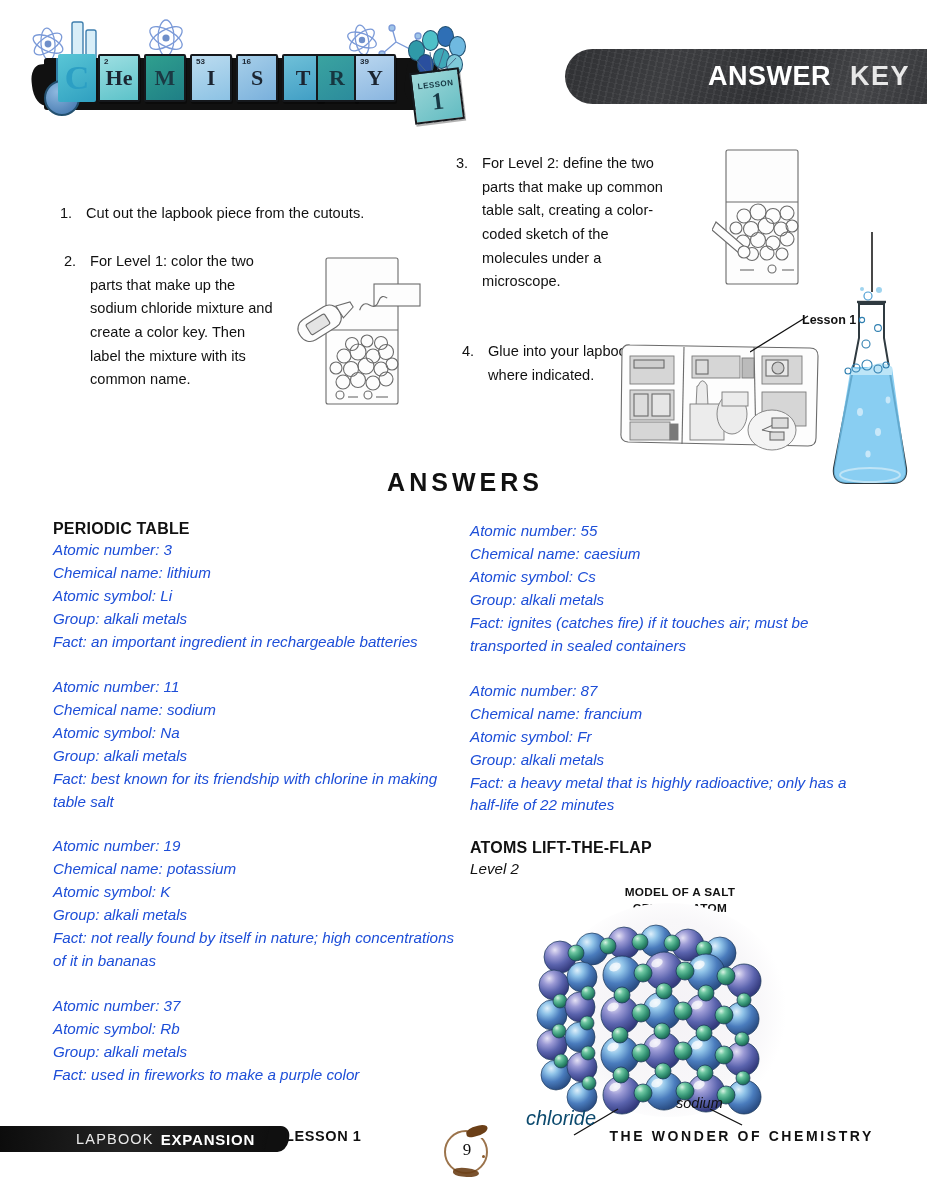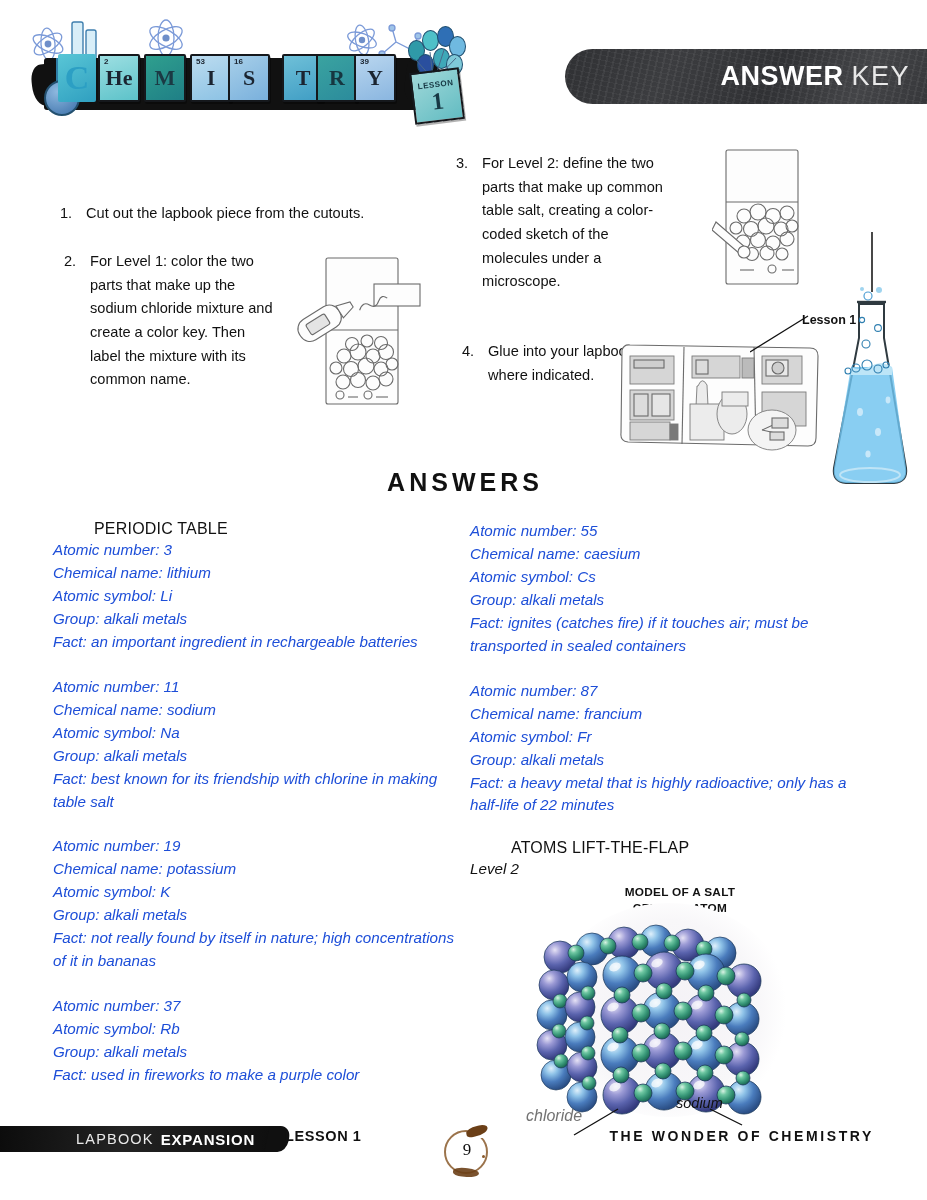--- a/index.html
+++ b/index.html
@@ -37,21 +37,21 @@
   }
   .tile .num {
     position: absolute; left: 4px; top: 1px; font-size: 8px; font-weight: bold;
     font-family: "Liberation Sans", sans-serif;
   }
   .t-c  { left: 44px;  background: linear-gradient(150deg,#59c6d6,#2f9fc0); font-size: 34px; border:none; box-shadow:none; color:#2c9fc4;
           font-weight:900; width:38px; }
   .t-he { left: 84px;  background: linear-gradient(160deg,#9ddfe2,#5cc2c9); }
   .t-m  { left: 130px; background: linear-gradient(150deg,#2f9f8e,#1f7f86); color:#1b3a44; }
   .t-i  { left: 176px; background: linear-gradient(160deg,#bcdcf0,#8cc2e4); }
-  .t-s  { left: 214px; background: linear-gradient(150deg,#a7cfe9,#79b0dc); }
+  .t-s  { left: 222px; background: linear-gradient(150deg,#a7cfe9,#79b0dc); }
   .t-t  { left: 268px; background: linear-gradient(160deg,#6fc0d8,#3f9dc4); }
   .t-r  { left: 302px; background: linear-gradient(150deg,#3aa3a0,#2b8b9c); color:#163640; }
   .t-y  { left: 340px; background: linear-gradient(160deg,#b9d6ef,#8ab6e0); }
 
   .flask-logo {
     position: absolute; left: 26px; top: 44px; width: 44px; height: 62px;
   }
   .flask-logo .neck {
     position: absolute; left: 16px; top: 0; width: 11px; height: 26px;
     border-left: 2px solid #2f7fa8; border-right: 2px solid #2f7fa8; background: #cfe9f5;
@@ -82,21 +82,21 @@
     display: flex; align-items: center; justify-content: flex-end;
     padding-right: 30px; overflow: hidden;
   }
   .answer-key-banner::after {
     content: ""; position: absolute; inset: 0; pointer-events: none;
     background:
       repeating-linear-gradient(103deg, rgba(255,255,255,.05) 0 2px, rgba(0,0,0,0) 2px 7px),
       repeating-linear-gradient(12deg, rgba(255,255,255,.035) 0 1px, rgba(0,0,0,0) 1px 5px);
   }
   .ak-bold { color:#fff; font-size: 27px; font-weight: bold; letter-spacing: .5px; z-index:2; }
-  .ak-light{ color:#e8e8e8; font-size: 27px; font-weight: 400; letter-spacing: 1.5px; margin-left: 8px; z-index:2; }
+  .ak-light{ color:#e8e8e8; font-size: 27px; font-weight: 700; letter-spacing: 1.5px; margin-left: 19px; z-index:2; }
 
   
   .instr-box {
     position: absolute; left: 53px; top: 128px; width: 824px; height: 325px;
     border: 1.6px solid #141414; background: #fff;
   }
   .instr-title-band {
     position: absolute; left: 0; top: 0; width: 385px; height: 52px;
     background: linear-gradient(100deg,#0d0d0d,#1d1d1d 40%,#0a0a0a);
     display: flex; align-items: center; padding-left: 20px; overflow: visible;
@@ -143,41 +143,41 @@
     position: absolute; left: 53px; top: 462px; width: 824px; height: 40px;
     display: flex; align-items: center; justify-content: center; gap: 26px; flex-direction: column;
   }
   .answers-head .rule { height: 2.5px; background: #111; width: 118px; }
   .answers-head .lbl { font-size: 25px; font-weight: bold; letter-spacing: 4px; color: #111; }
 
   
   .col { position: absolute; top: 520px; width: 410px; }
   .col-left  { left: 53px; }
   .col-right { left: 470px; }
-  .ans-h2 { font-size: 16px; font-weight: normal; color: #111; margin-bottom: 1px; letter-spacing: .2px; margin-left: 41px; }
+  .ans-h2 { font-size: 16px; font-weight: bold; color: #111; margin-bottom: 1px; letter-spacing: .2px; }
   .ans-line {
     font-size: 15.2px; font-style: italic; color: #1d4ed8;
     font-family: "Liberation Sans", sans-serif; line-height: 1.51;
   }
   .ans-block { margin-bottom: 22px; }
   .ans-sub { font-size: 15.2px; font-style: italic; color: #111; line-height: 1.5; margin-bottom: 4px; }
 
   
   .crystal-fig { position: relative; width: 410px; height: 250px; margin-top: 2px; }
   .crystal-title {
     position: absolute; left: 0; right: 0; top: 0; text-align: center;
     font-size: 11.8px; font-weight: bold; color: #111; line-height: 1.3; letter-spacing: .3px;
     padding-left: 10px;
   }
   .crystal-halo {
     position: absolute; left: 76px; top: 18px; width: 246px; height: 214px;
     border-radius: 50%; background: radial-gradient(circle, #f4f2f6 0%, #f8f7f9 55%, #ffffff 72%);
   }
   .crystal-svg { position: absolute; left: 60px; top: 34px; }
-  .lbl-chloride { position: absolute; left: 56px; top: 222px; font-size: 16px; font-style: italic; color: #737373; }
+  .lbl-chloride { position: absolute; left: 56px; top: 222px; font-size: 20px; font-style: italic; color: #0c4a6e; }
   .lbl-sodium  { position: absolute; left: 206px; top: 210px; font-size: 14.5px; font-style: italic; color: #111; }
 
   
   .footer { position: absolute; left: 0; top: 1124px; width: 927px; height: 44px; }
   .foot-band {
     position: absolute; left: 0; top: 2px; width: 275px; height: 26px;
     background: linear-gradient(95deg,#0c0c0c,#232323 45%,#0e0e0e);
     display: flex; align-items: center; padding-left: 76px;
   }
   .foot-band::after {

